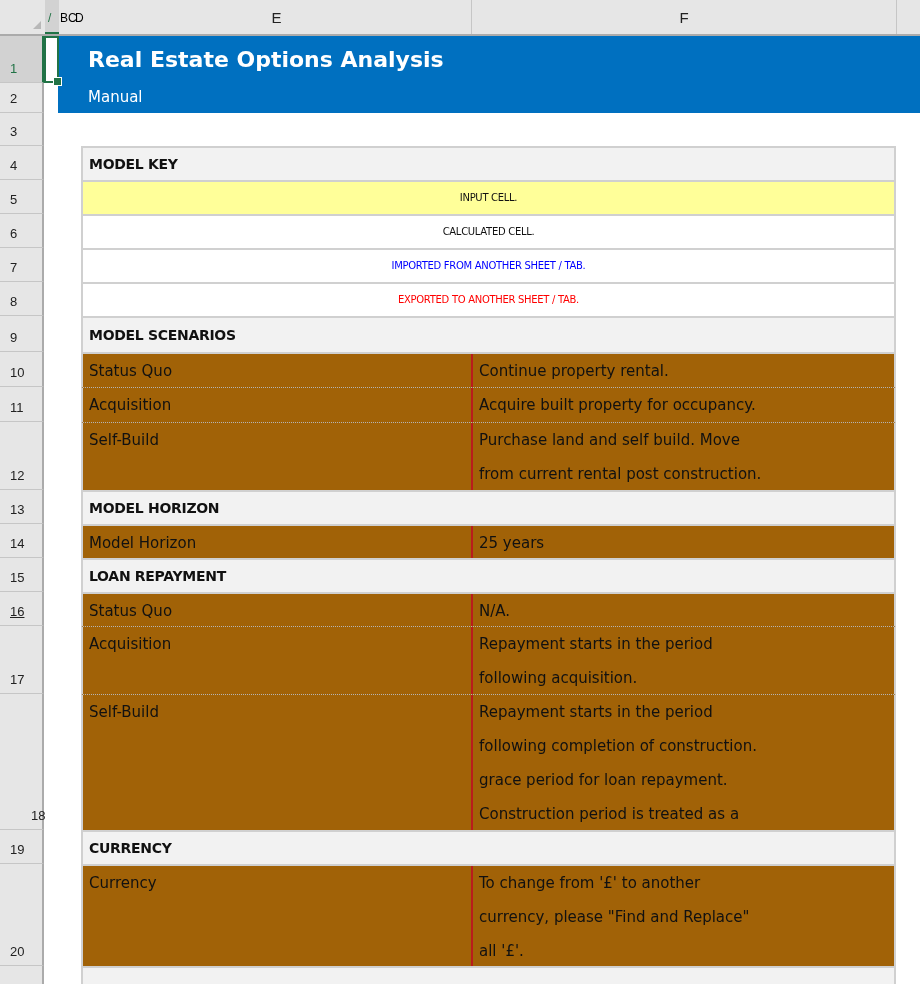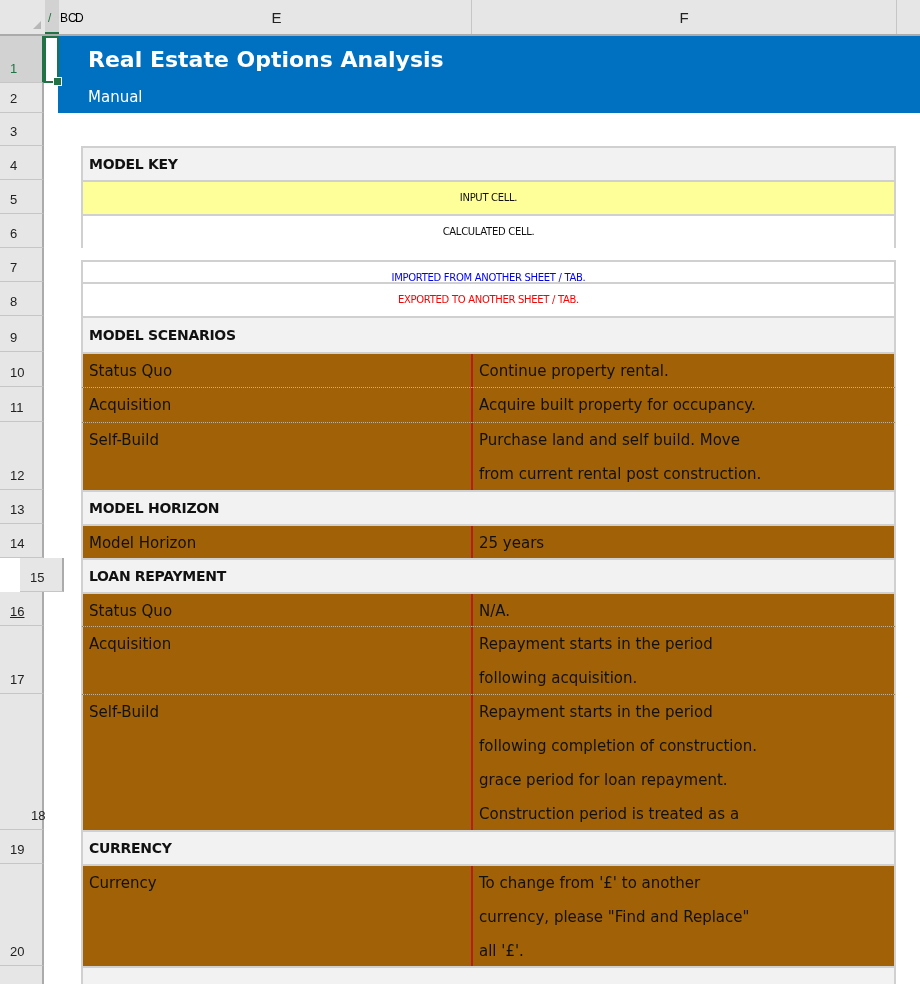--- a/index.html
+++ b/index.html
@@ -58,38 +58,38 @@
 <div class="rowhdr" style="top:180px;height:34px;">5</div>
 <div class="rowhdr" style="top:214px;height:34px;">6</div>
 <div class="rowhdr" style="top:248px;height:34px;">7</div>
 <div class="rowhdr" style="top:282px;height:34px;">8</div>
 <div class="rowhdr" style="top:316px;height:36px;">9</div>
 <div class="rowhdr" style="top:352px;height:35px;">10</div>
 <div class="rowhdr" style="top:387px;height:35px;">11</div>
 <div class="rowhdr" style="top:422px;height:68px;">12</div>
 <div class="rowhdr" style="top:490px;height:34px;">13</div>
 <div class="rowhdr" style="top:524px;height:34px;">14</div>
-<div class="rowhdr" style="top:558px;height:34px;margin-left:20px;">15</div>
+<div class="rowhdr" style="top:558px;height:34px;">15</div>
 <div class="rowhdr" style="top:592px;height:34px;text-decoration:underline;">16</div>
 <div class="rowhdr" style="top:626px;height:68px;">17</div>
 <div class="rowhdr" style="top:694px;height:136px;padding-left:31px;">18</div>
 <div class="rowhdr" style="top:830px;height:34px;">19</div>
 <div class="rowhdr" style="top:864px;height:102px;">20</div>
 <div class="rowhdr" style="top:966px;height:18px;border-bottom:none;"></div>
 
 <div class="banner">
   <div class="title">Real Estate Options Analysis</div>
   <div class="sub">Manual</div>
 </div>
 <div class="sel-cell"></div>
 
 <div class="trow sec" style="top:146px;height:34px;">MODEL KEY</div>
 <div class="trow key input" style="top:180px;height:34px;">INPUT CELL.</div>
 <div class="trow key calc" style="top:214px;height:34px;">CALCULATED CELL.</div>
-<div class="trow key imp" style="top:260px;height:34px;">IMPORTED FROM ANOTHER SHEET / TAB.</div>
+<div class="trow key imp" style="top:248px;height:34px;">IMPORTED FROM ANOTHER SHEET / TAB.</div>
 <div class="trow key exp" style="top:282px;height:34px;">EXPORTED TO ANOTHER SHEET / TAB.</div>
 
 <div class="trow sec" style="top:316px;height:36px;line-height:34px;">MODEL SCENARIOS</div>
 <div class="trow drow solid" style="top:352px;height:35px;">
   <div class="c-e">Status Quo</div>
   <div class="c-f">Continue property rental.</div>
 </div>
 <div class="trow drow dotted" style="top:387px;height:35px;">
   <div class="c-e">Acquisition</div>
   <div class="c-f">Acquire built property for occupancy.</div>

